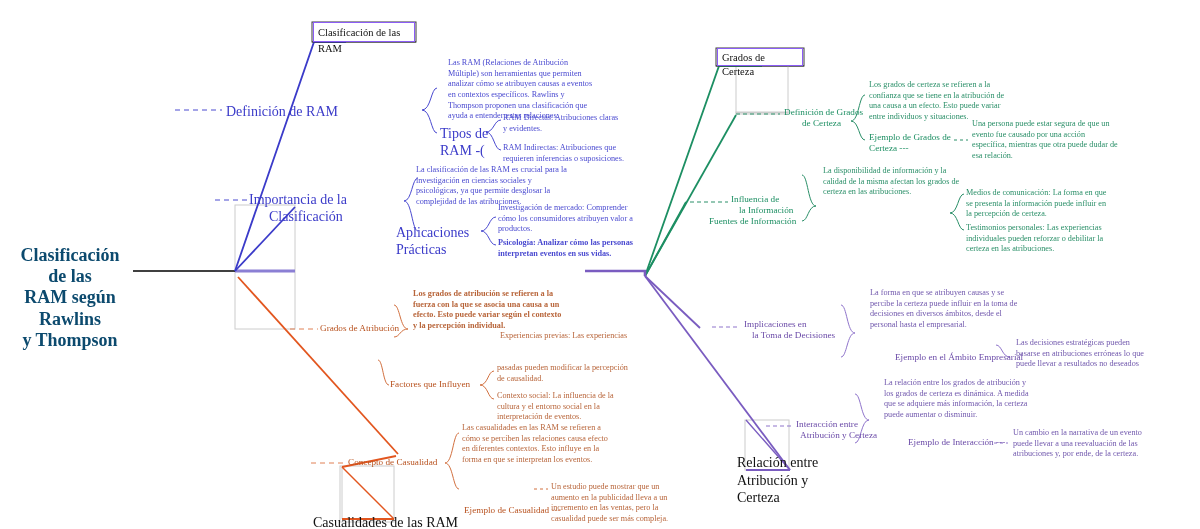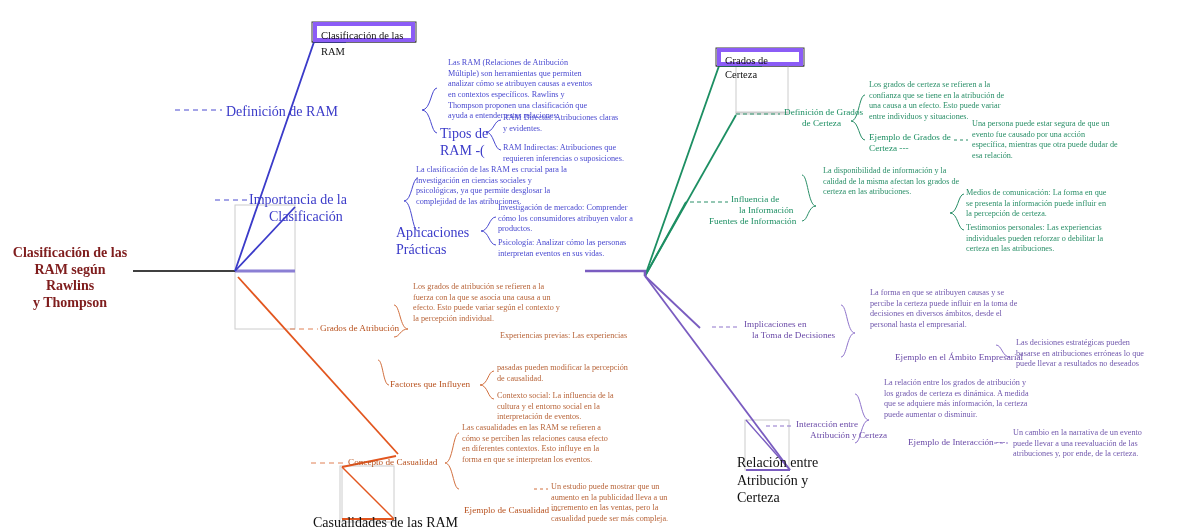--- a/index.html
+++ b/index.html
@@ -7,24 +7,24 @@
     width:1200px;height:529px;
     background:#ffffff;
     font-family:"Liberation Serif", serif;
     overflow:hidden;
     position:relative;
   }
   #canvas{position:absolute;left:0;top:0;width:1200px;height:529px;}
   svg.links{position:absolute;left:0;top:0;width:1200px;height:529px;pointer-events:none;}
   .node{position:absolute;line-height:1.18;}
   .ctr{
-    font-weight:bold;font-size:14px;color:#7f1d1d;text-align:center;
+    font-weight:bold;font-size:18px;color:#0c4a6e;text-align:center;
   }
   .topic-box{
-    position:absolute;border:4px solid #8b5cf6;background:#fff;
+    position:absolute;border:1px solid #8b5cf6;background:#fff;
     font-size:10.5px;color:#111;padding:2px 4px;box-sizing:border-box;
     font-family:"Liberation Serif", serif;
   }
   .topic-label-plain{
     position:absolute;font-size:14px;color:#111;line-height:1.25;
   }
   .b1{font-size:14px;color:#3b3bc9;}
   .b1a{font-size:8.2px;color:#4a4ad0;}
   .o1{font-size:9.2px;color:#b8521f;}
   .o1a{font-size:8.2px;color:#b8653a;}
@@ -177,29 +177,29 @@
   </div>
 
   <div class="node b1" style="left:396px;top:225px;width:90px;">
     <span>Aplicaciones Prácticas</span>
   </div>
 
   <div class="node b1a tiny" style="left:498px;top:203px;width:140px;">
     <span>Investigación de mercado: Comprender cómo los consumidores atribuyen valor a productos.</span>
   </div>
 
-  <div class="node b1a tiny" style="left:498px;top:238px;width:146px;">
+  <div class="node b1a tiny" style="left:498px;top:238px;width:146px;font-weight:bold;">
     <span>Psicología: Analizar cómo las personas interpretan eventos en sus vidas.</span>
   </div>
 
   <div class="node o1" style="left:320px;top:323px;width:110px;">
     <span>Grados de Atribución</span>
   </div>
 
-  <div class="node o1a tiny" style="left:413px;top:282px;width:150px;">
+  <div class="node o1a tiny" style="left:413px;top:289px;width:150px;font-weight:bold;">
     <span>Los grados de atribución se refieren a la fuerza con la que se asocia una causa a un efecto. Esto puede variar según el contexto y la percepción individual.</span>
   </div>
 
   <div class="node o1a tiny" style="left:500px;top:331px;width:180px;">
     <span>Experiencias  previas: Las experiencias</span>
   </div>
 
   <div class="node o1" style="left:390px;top:379px;width:96px;">
     <span>Factores que Influyen</span>
   </div>
@@ -280,21 +280,21 @@
   <div class="node p1" style="left:895px;top:352px;width:160px;">
     <span>Ejemplo en el Ámbito Empresarial</span>
   </div>
 
   <div class="node p1a tiny" style="left:1016px;top:338px;width:140px;">
     <span>Las decisiones estratégicas pueden basarse en atribuciones erróneas lo que puede llevar a resultados no deseados</span>
   </div>
 
   <div class="node p1" style="left:796px;top:419px;width:120px;">
     <div>Interacción entre</div>
-    <div style="margin-left:14px;">Atribución y Certeza</div>
+    <div style="margin-left:4px;">Atribución y Certeza</div>
   </div>
 
   <div class="node p1a tiny" style="left:884px;top:378px;width:148px;">
     <span>La relación entre los grados de atribución y los grados de certeza es dinámica. A medida que se adquiere más información, la certeza puede aumentar o disminuir.</span>
   </div>
 
   <div class="node p1" style="left:908px;top:437px;width:110px;">
     <span>Ejemplo de Interacción</span>
     <span>---</span>
   </div>

